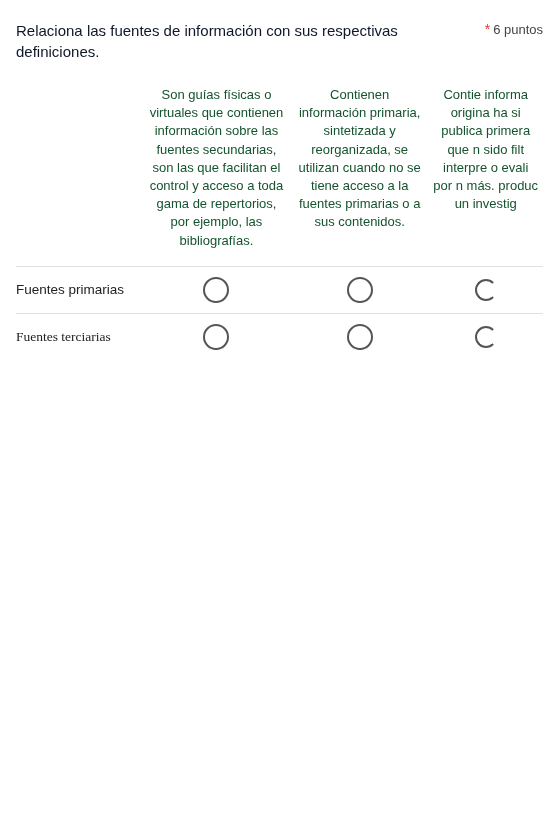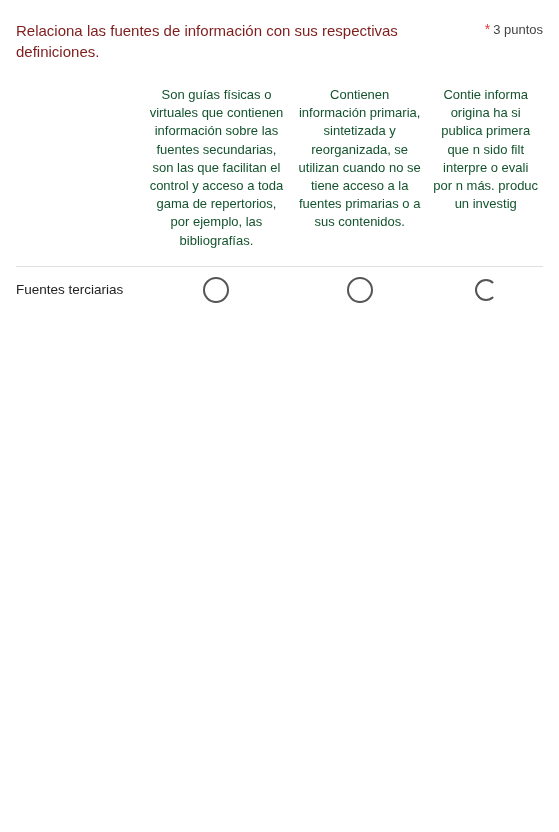--- a/index.html
+++ b/index.html
@@ -25,21 +25,21 @@
 
     .question-header {
       display: flex;
       align-items: flex-start;
       justify-content: space-between;
       margin-bottom: 20px;
     }
 
     .question-title {
       font-size: 15px;
-      color: #7f1d1d;
+      color: #0f172a;
       line-height: 1.4;
       flex: 1;
     }
 
     .points-badge {
       display: flex;
       align-items: center;
       gap: 3px;
       font-size: 13px;
       color: #444;
@@ -109,45 +109,60 @@
     
     .col-3-header {
       text-align: left;
       overflow: hidden;
       max-width: 100px;
       margin-left: 11px;
     }
 
     .last-row-border {
       border-bottom: 1px solid #e0e0e0;
+      font-family: Liberation Serif, serif;
     }
   </style>
 </head>
 <body>
 
 <div class="page">
 
   <div class="question-header">
     <div class="question-title">Relaciona las fuentes de información con sus respectivas definiciones.</div>
     <div class="points-badge">
       <span class="star">*</span>
-      <span>3 puntos</span>
+      <span>6 puntos</span>
     </div>
   </div>
 
   <table class="match-table">
     <thead>
       <tr class="header-row">
         <td></td>
         <td class="col-1">Son guías físicas o virtuales que contienen información sobre las fuentes secundarias, son las que facilitan el control y acceso a toda gama de repertorios, por ejemplo, las bibliografías.</td>
         <td class="col-2">Contienen información primaria, sintetizada y reorganizada, se utilizan cuando no se tiene acceso a la fuentes primarias o a sus contenidos.</td>
         <td class="col-3 col-3-header">Contie informa origina ha si publica primera que n sido filt interpre o evali por n más. produc un investig</td>
       </tr>
     </thead>
     <tbody>
+      <tr class="data-row">
+        <td>
+          <span>Fuentes primarias</span>
+        </td>
+        <td class="radio-cell">
+          <span class="radio-circle"></span>
+        </td>
+        <td class="radio-cell">
+          <span class="radio-circle"></span>
+        </td>
+        <td class="radio-cell">
+          <span class="radio-circle" style="border-color:#555; border-width:2px; width:22px; height:22px; border-right-color:transparent;"></span>
+        </td>
+      </tr>
       <tr class="data-row last-row-border">
         <td>
           <span>Fuentes terciarias</span>
         </td>
         <td class="radio-cell">
           <span class="radio-circle"></span>
         </td>
         <td class="radio-cell">
           <span class="radio-circle"></span>
         </td>

